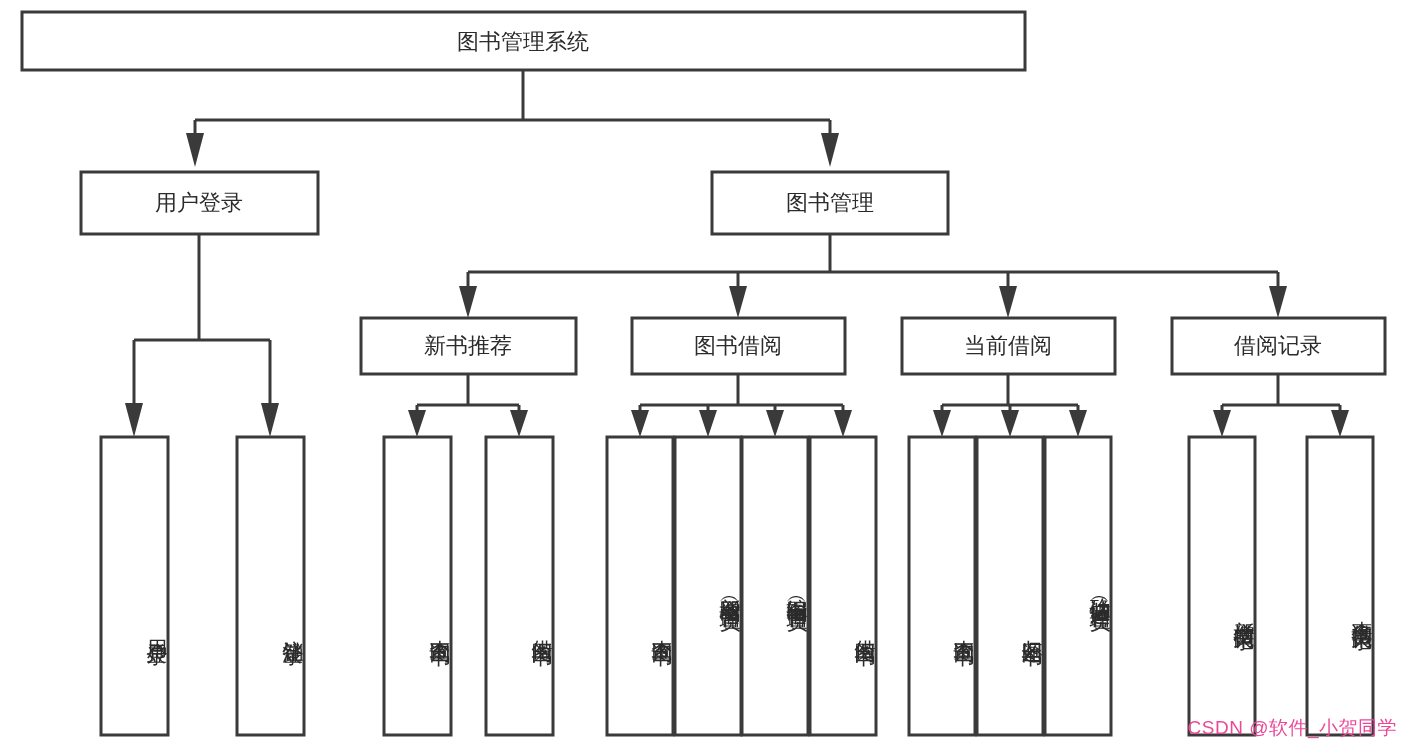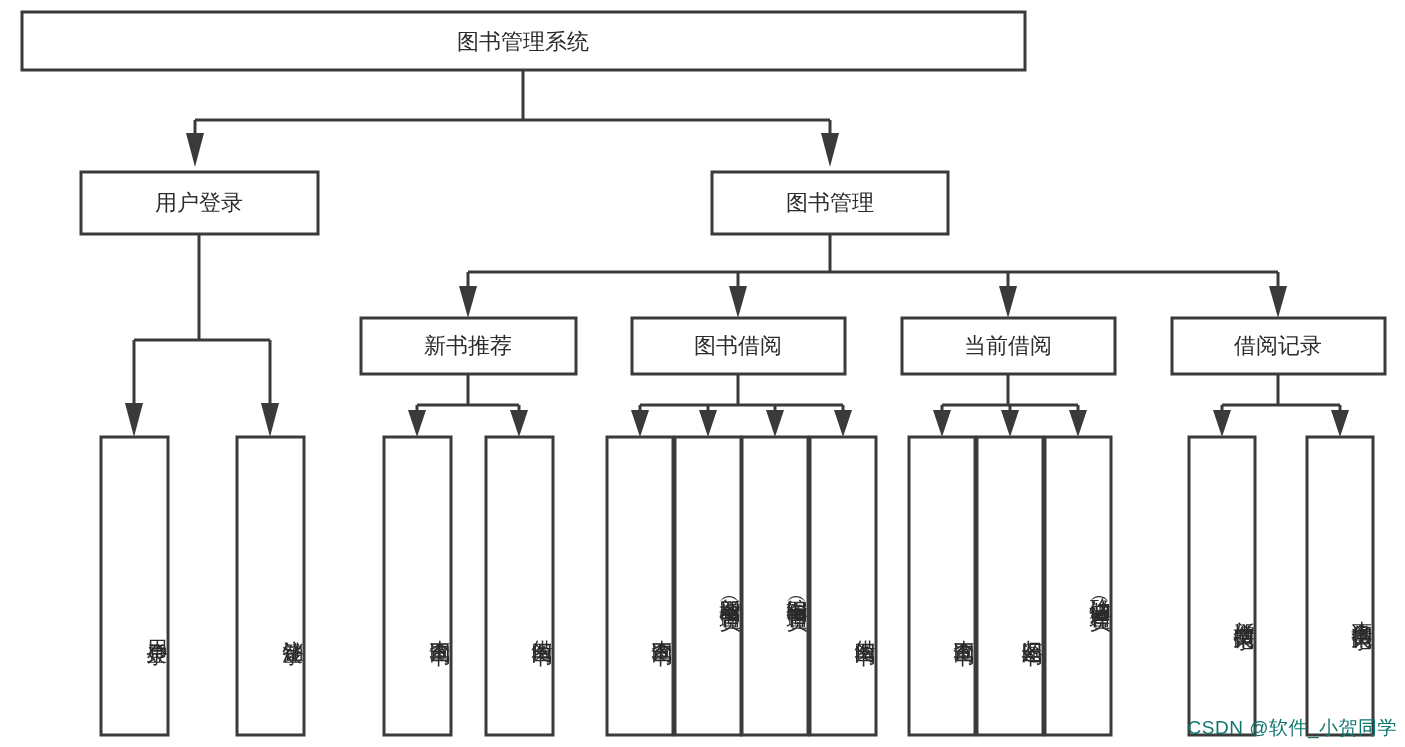--- a/index.html
+++ b/index.html
@@ -59,21 +59,21 @@
     display: flex;
     align-items: flex-start;
     justify-content: center;
     white-space: nowrap;
     pointer-events: none;
   }
   .watermark {
     position: absolute;
     right: 8px;
     bottom: 6px;
-    color: #0f766e;
+    color: #ec4899;
     font-family: "Liberation Sans", "DejaVu Sans", sans-serif;
     font-size: 19px;
     letter-spacing: 0.5px;
     white-space: nowrap;
   }
 </style>
 </head>
 <body>
 
 <div id="diagram-root">

